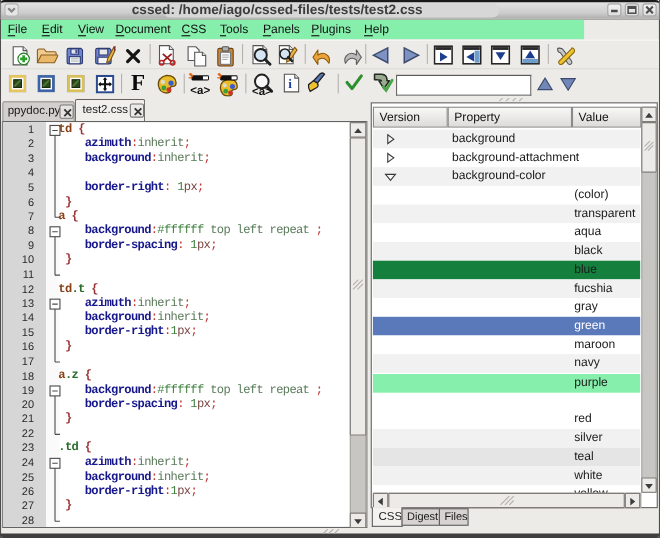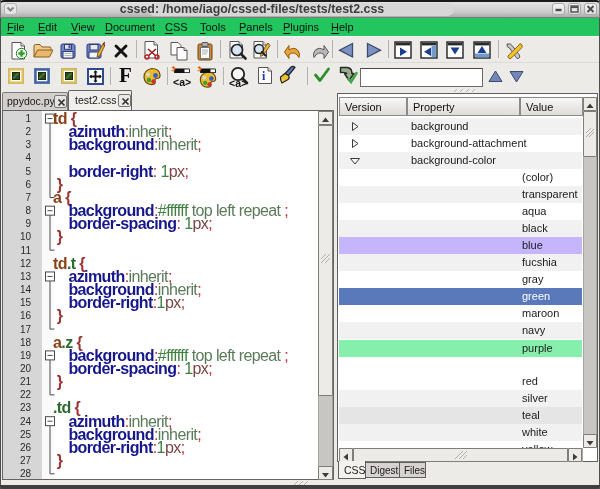--- a/index.html
+++ b/index.html
@@ -4,38 +4,38 @@
 html,body{width:600px;height:489px;overflow:hidden;background:#EDEBE8;font-family:"Liberation Sans",sans-serif}
 .a{position:absolute}
 #win{position:absolute;left:0;top:0;width:600px;height:489px;background:#EDEBE8;border:1px solid #4e4e4e;border-top:none}
 
 #title{left:0;top:0;width:600px;height:18px;background:linear-gradient(#e2e2e2,#cdcdcd 65%,#adadad);border:1px solid #7c7c7c;border-top:2px solid #191919;border-radius:4px 4px 0 0}
 #tpill{left:148px;top:3px;width:306px;height:13px;background:#d7d7d7;border-radius:7px}
 #ttext{left:0;top:2px;width:504px;text-align:center;font-size:12.4px;font-weight:bold;color:#3c3c3c}
 .wbtn{top:3px;width:13px;height:12px;background:linear-gradient(#f2f2f2,#dedede);border:1px solid #a8a8a8;border-radius:3px}
 .wbtn svg{position:absolute;left:0px;top:0px}
 
-#menu{left:1px;top:18px;width:598px;height:18px;background:#22c55e}
+#menu{left:1px;top:18px;width:530px;height:18px;background:#86efac}
 #menu span{position:absolute;top:3px;font-size:11px;color:#111}
 #menu u{text-decoration-thickness:1px;text-underline-offset:2px}
 
 .tbar{left:1px;width:598px;background:#EDEBE8}
 .sep{width:1px;background:#b5b2ae;height:18px;top:4px}
 .ico{position:absolute}
 
 #tabrow{left:1px;top:89px;width:598px;height:21px;background:#EDEBE8}
 .tab{position:absolute;font-size:11px;color:#1a1a1a}
 .tclose{position:absolute;width:13px;height:13px;border:1px solid #777;background:#e6e4e1;border-radius:2px}
 .tclose svg{position:absolute;left:2px;top:2px}
 
 #ed{left:2px;top:110px;width:332px;height:370px;background:#fff;border:1px solid #636363}
 #gutter{left:0px;top:0px;width:39px;height:368px;background:#d6d6d6}
 #nums{left:0px;top:1px;width:28px;font-family:"Liberation Sans",sans-serif;font-size:10px;color:#2a2a2a;text-align:right}
 #nums div{height:13.157px;line-height:13.4px}
-#code{left:50px;top:1px;font-family:Liberation Sans, sans-serif;font-size:16px;letter-spacing:-0.6px;color:#000}
+#code{left:50px;top:1px;font-family:Liberation Mono, monospace;font-size:11px;letter-spacing:-0.6px;color:#000}
 #code div{height:13.157px;line-height:13.5px;white-space:pre}
 .t{color:#8a4117;font-weight:bold}
 .cl{color:#2d6b2d;font-weight:bold}
 .br{color:#9a3434;font-weight:bold}
 .p{color:#17178c;font-weight:bold}
 .o{color:#c23232}
 .v{color:#3f8040}
 .gv{color:#5a7a5a}
 .u{color:#7a4545}
 
@@ -433,21 +433,21 @@
       </div>
       <div class="trow" style="top:92px;background:#f1f1f1">
         <span style="left:183px;color:#1a1a1a">transparent</span>
       </div>
       <div class="trow" style="top:109px;background:#ffffff">
         <span style="left:183px;color:#1a1a1a">aqua</span>
       </div>
       <div class="trow" style="top:126px;background:#f1f1f1">
         <span style="left:183px;color:#1a1a1a">black</span>
       </div>
-      <div class="trow" style="top:143px;background:#c4b5fd">
+      <div class="trow" style="top:143px;background:#15803d">
         <span style="left:183px;color:#1a1a1a">blue</span>
       </div>
       <div class="trow" style="top:160px;background:#f1f1f1">
         <span style="left:183px;color:#1a1a1a">fucshia</span>
       </div>
       <div class="trow" style="top:177px;background:#ffffff">
         <span style="left:183px;color:#1a1a1a">gray</span>
       </div>
       <div class="trow" style="top:194px;background:#5a79bb">
         <span style="left:183px;color:#ffffff">green</span>

